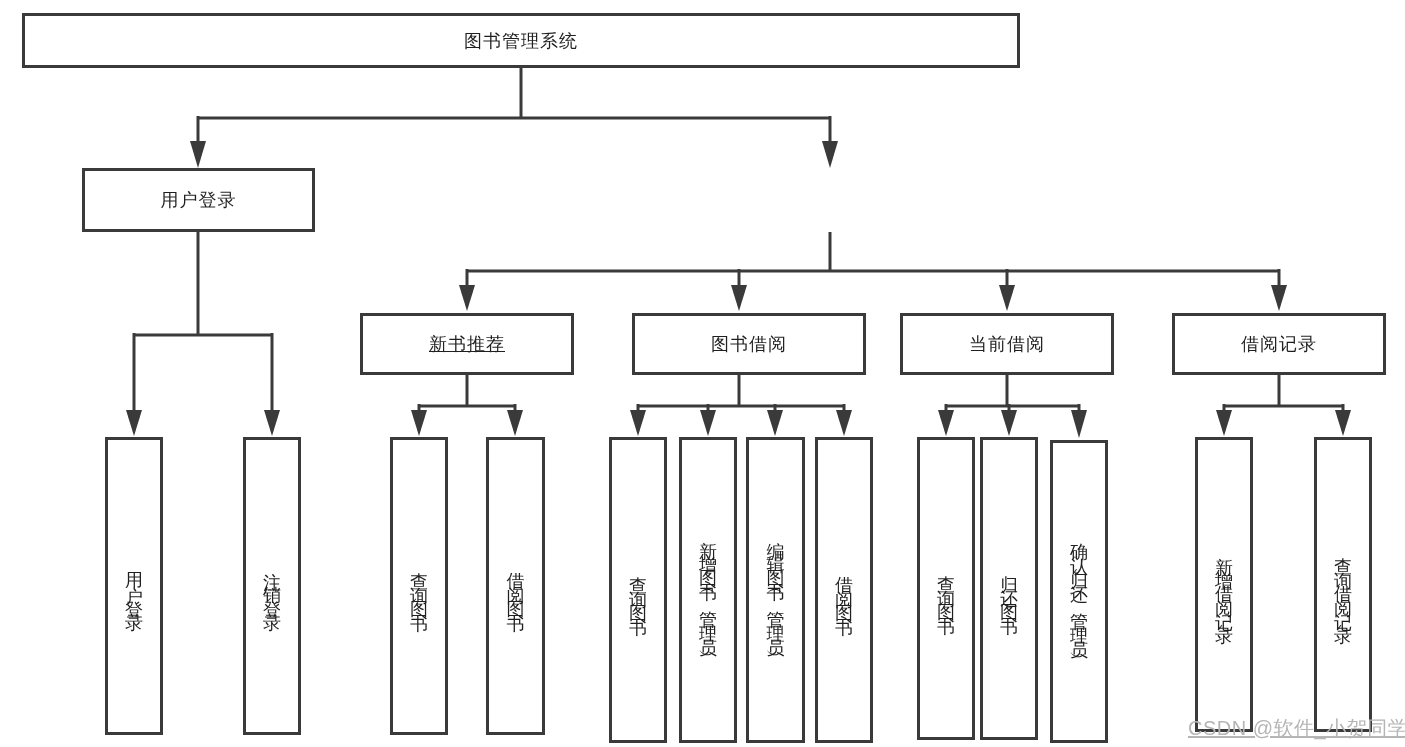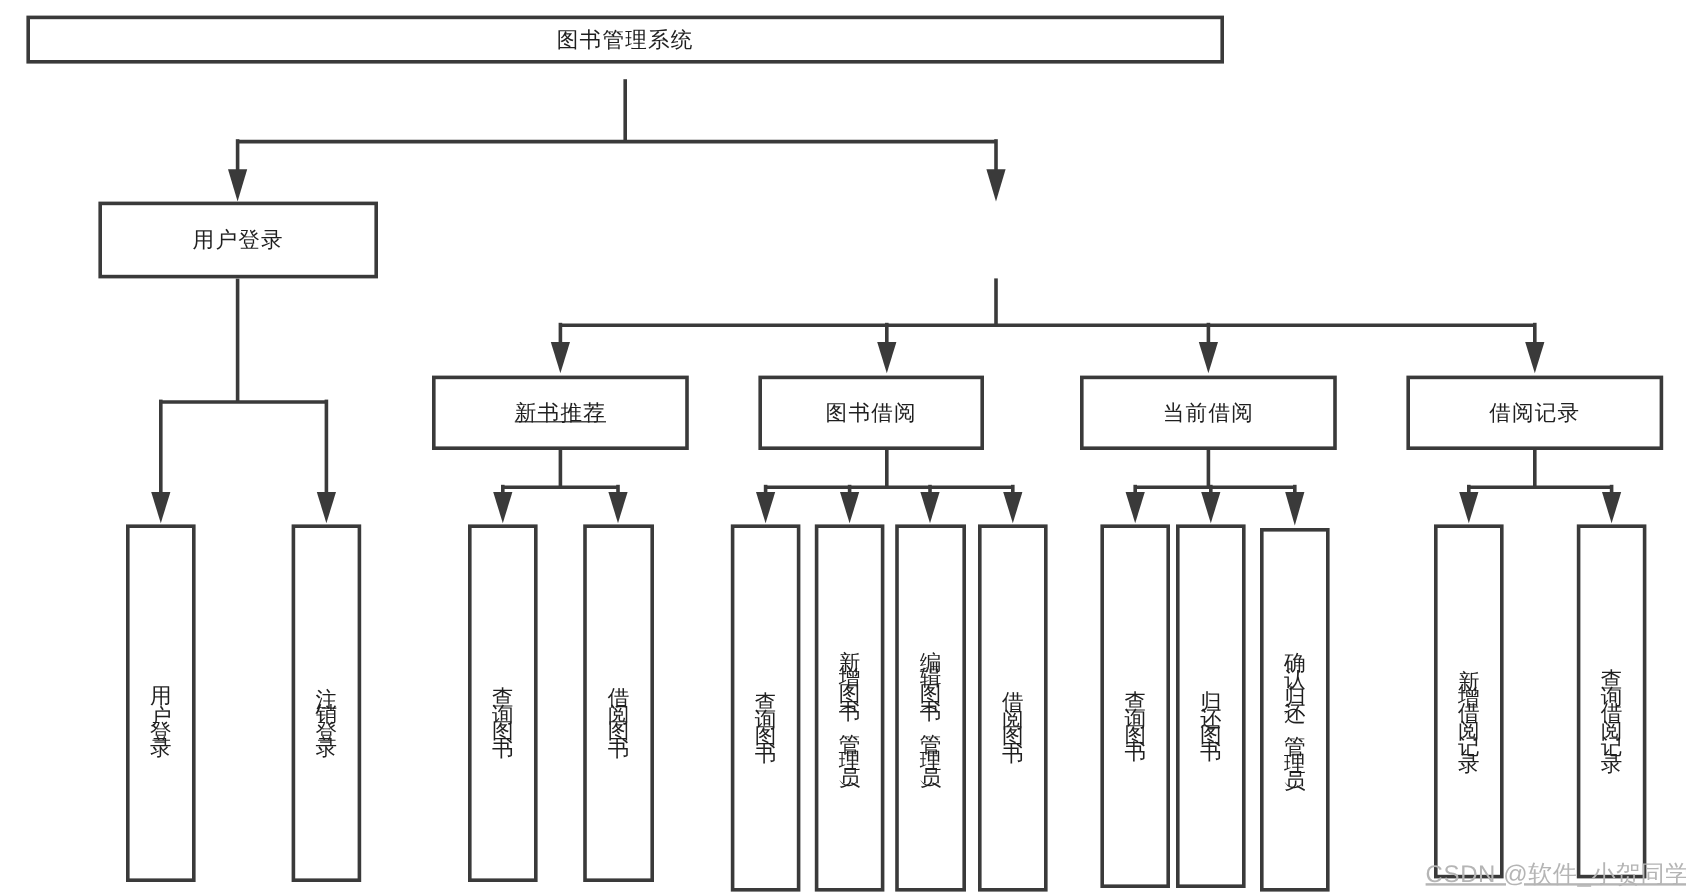--- a/index.html
+++ b/index.html
@@ -55,27 +55,27 @@
   .vtext {
     writing-mode: vertical-rl;
     text-orientation: mixed;
     font-size: 18px;
     letter-spacing: 14px;
     line-height: 1;
     white-space: nowrap;
   }
 
   
-  .n-root   { left: 22px;  top: 13px;  width: 998px; height: 40px; }
+  .n-root   { left: 22px;  top: 13px;  width: 998px; height: 55px; }
   
   .n-login  { left: 82px;  top: 168px; width: 233px; height: 64px; }
   .n-mgmt   { left: 712px; top: 168px; width: 235px; height: 64px; }
   
   .n-sec0   { left: 360px;  top: 313px; width: 214px; height: 62px; text-decoration: underline; }
-  .n-sec1   { left: 632px;  top: 313px; width: 188px; height: 62px; }
+  .n-sec1   { left: 632px;  top: 313px; width: 234px; height: 62px; }
   .n-sec2   { left: 900px;  top: 313px; width: 214px; height: 62px; }
   .n-sec3   { left: 1172px; top: 313px; width: 214px; height: 62px; }
   
   .l-g1a { left: 105px;  top: 437px; width: 58px; height: 298px; }
   .l-g1b { left: 243px;  top: 437px; width: 58px; height: 298px; }
   .l-g2a { left: 390px;  top: 437px; width: 58px; height: 298px; }
   .l-g2b { left: 486px;  top: 437px; width: 59px; height: 298px; }
   .l-g3a { left: 609px;  top: 437px; width: 58px; height: 306px; }
   .l-g3b { left: 679px;  top: 437px; width: 58px; height: 306px; }
   .l-g3c { left: 746px;  top: 437px; width: 59px; height: 306px; }

